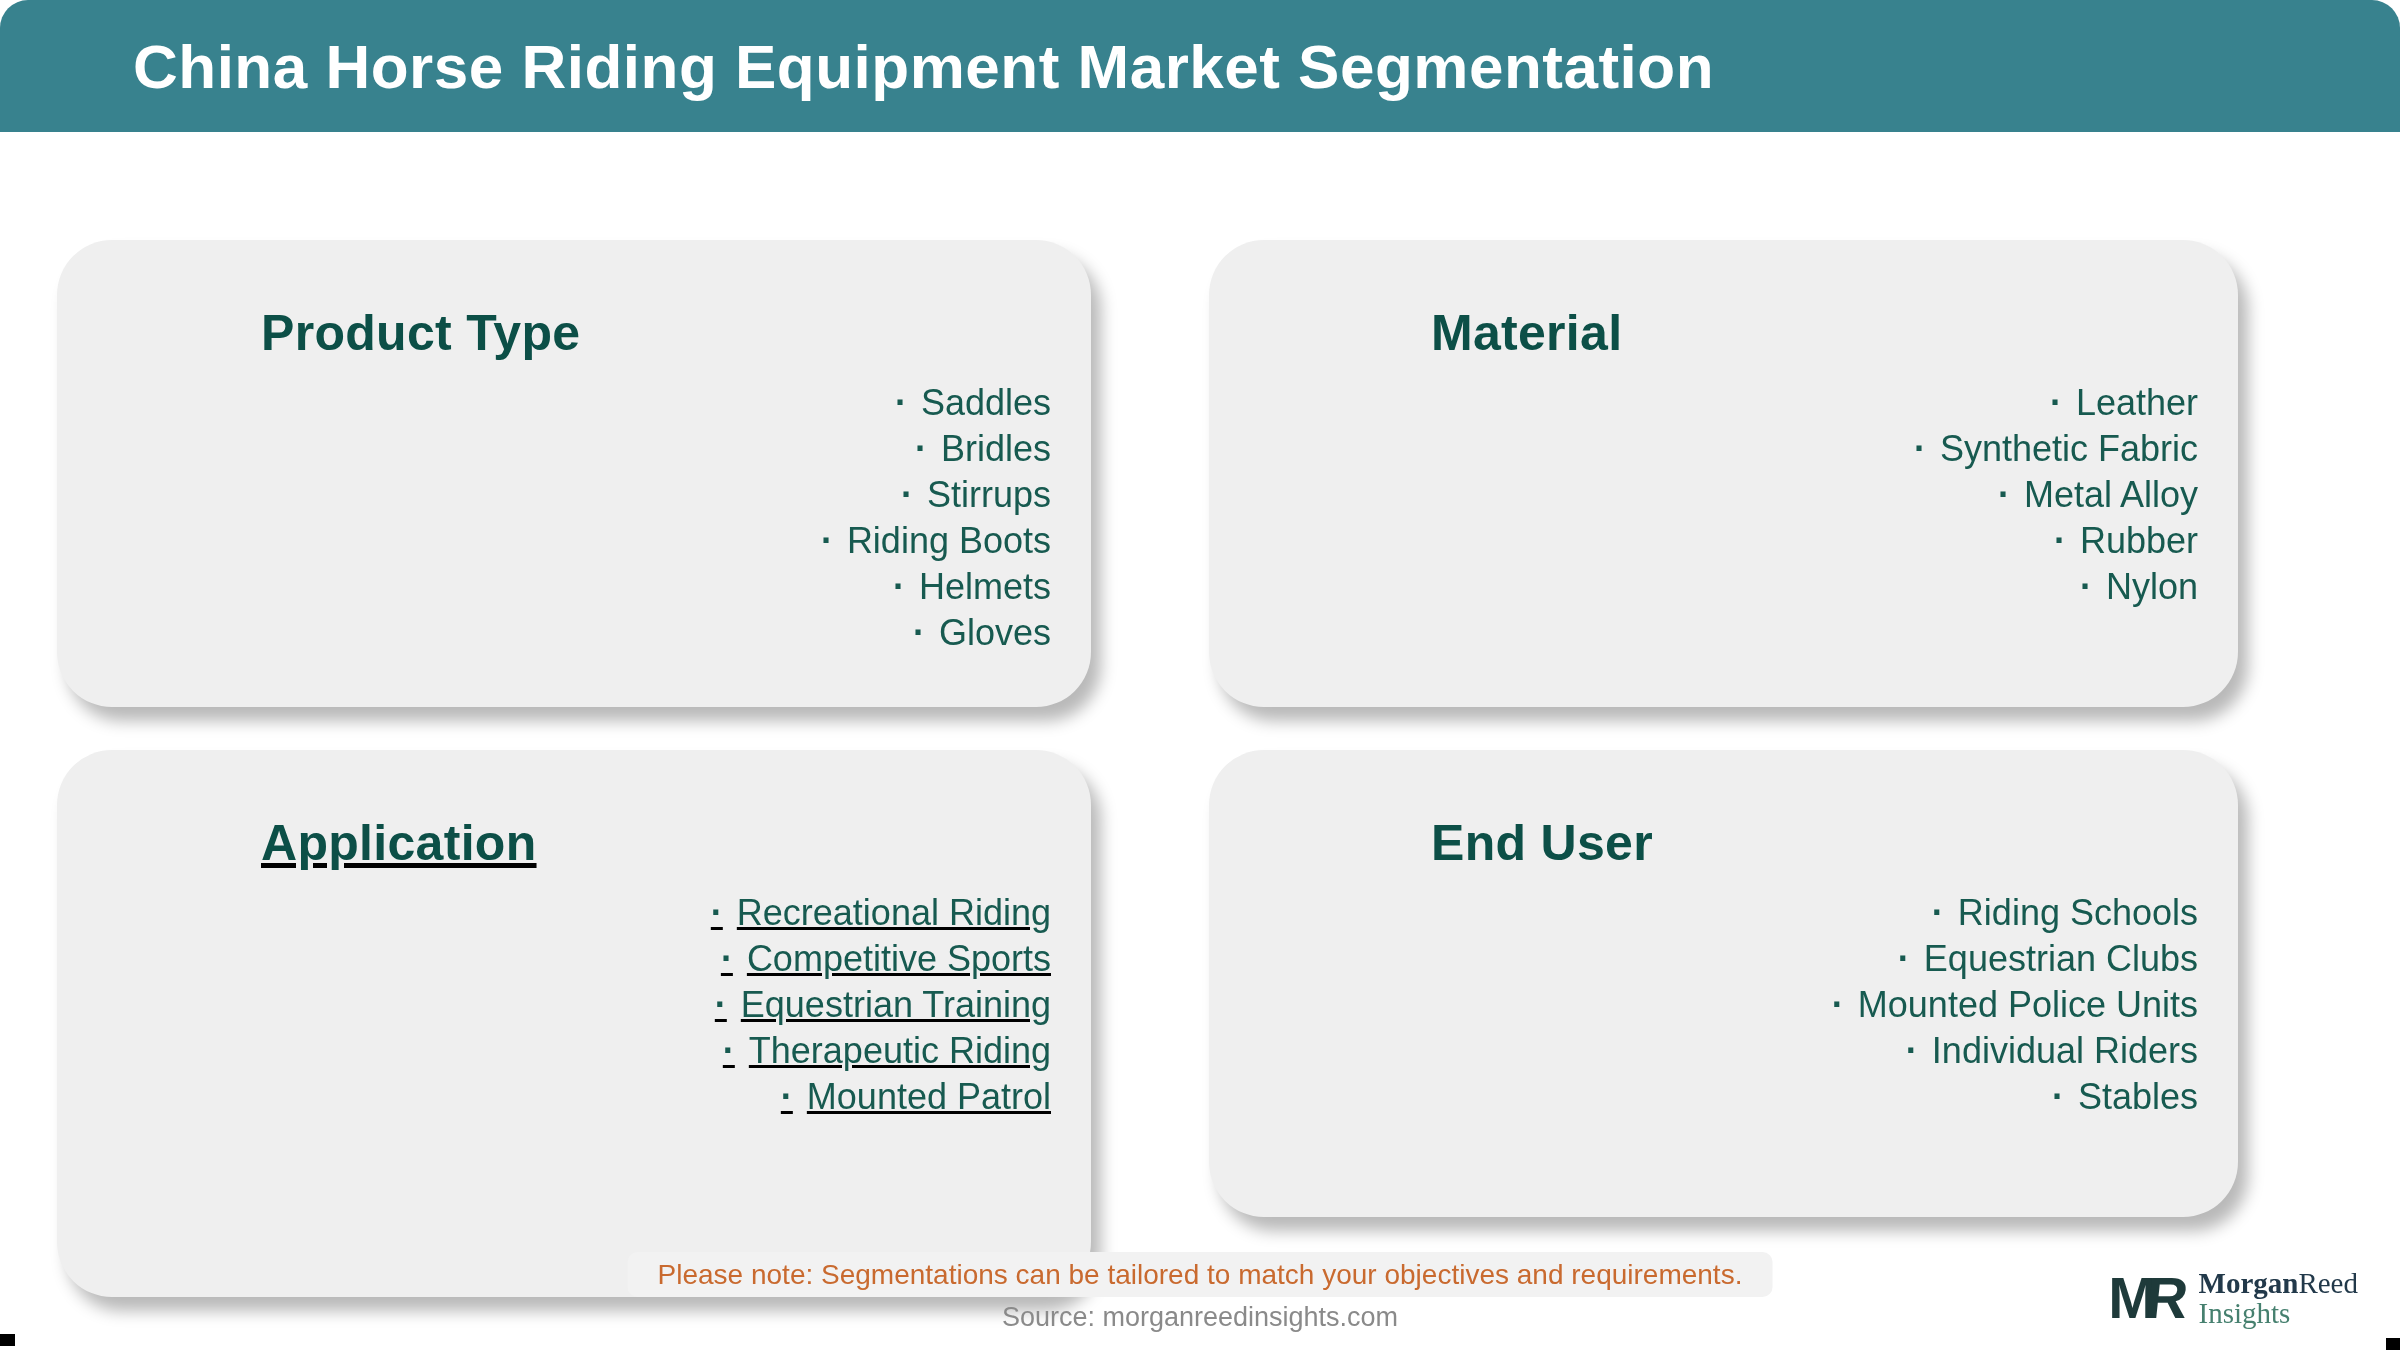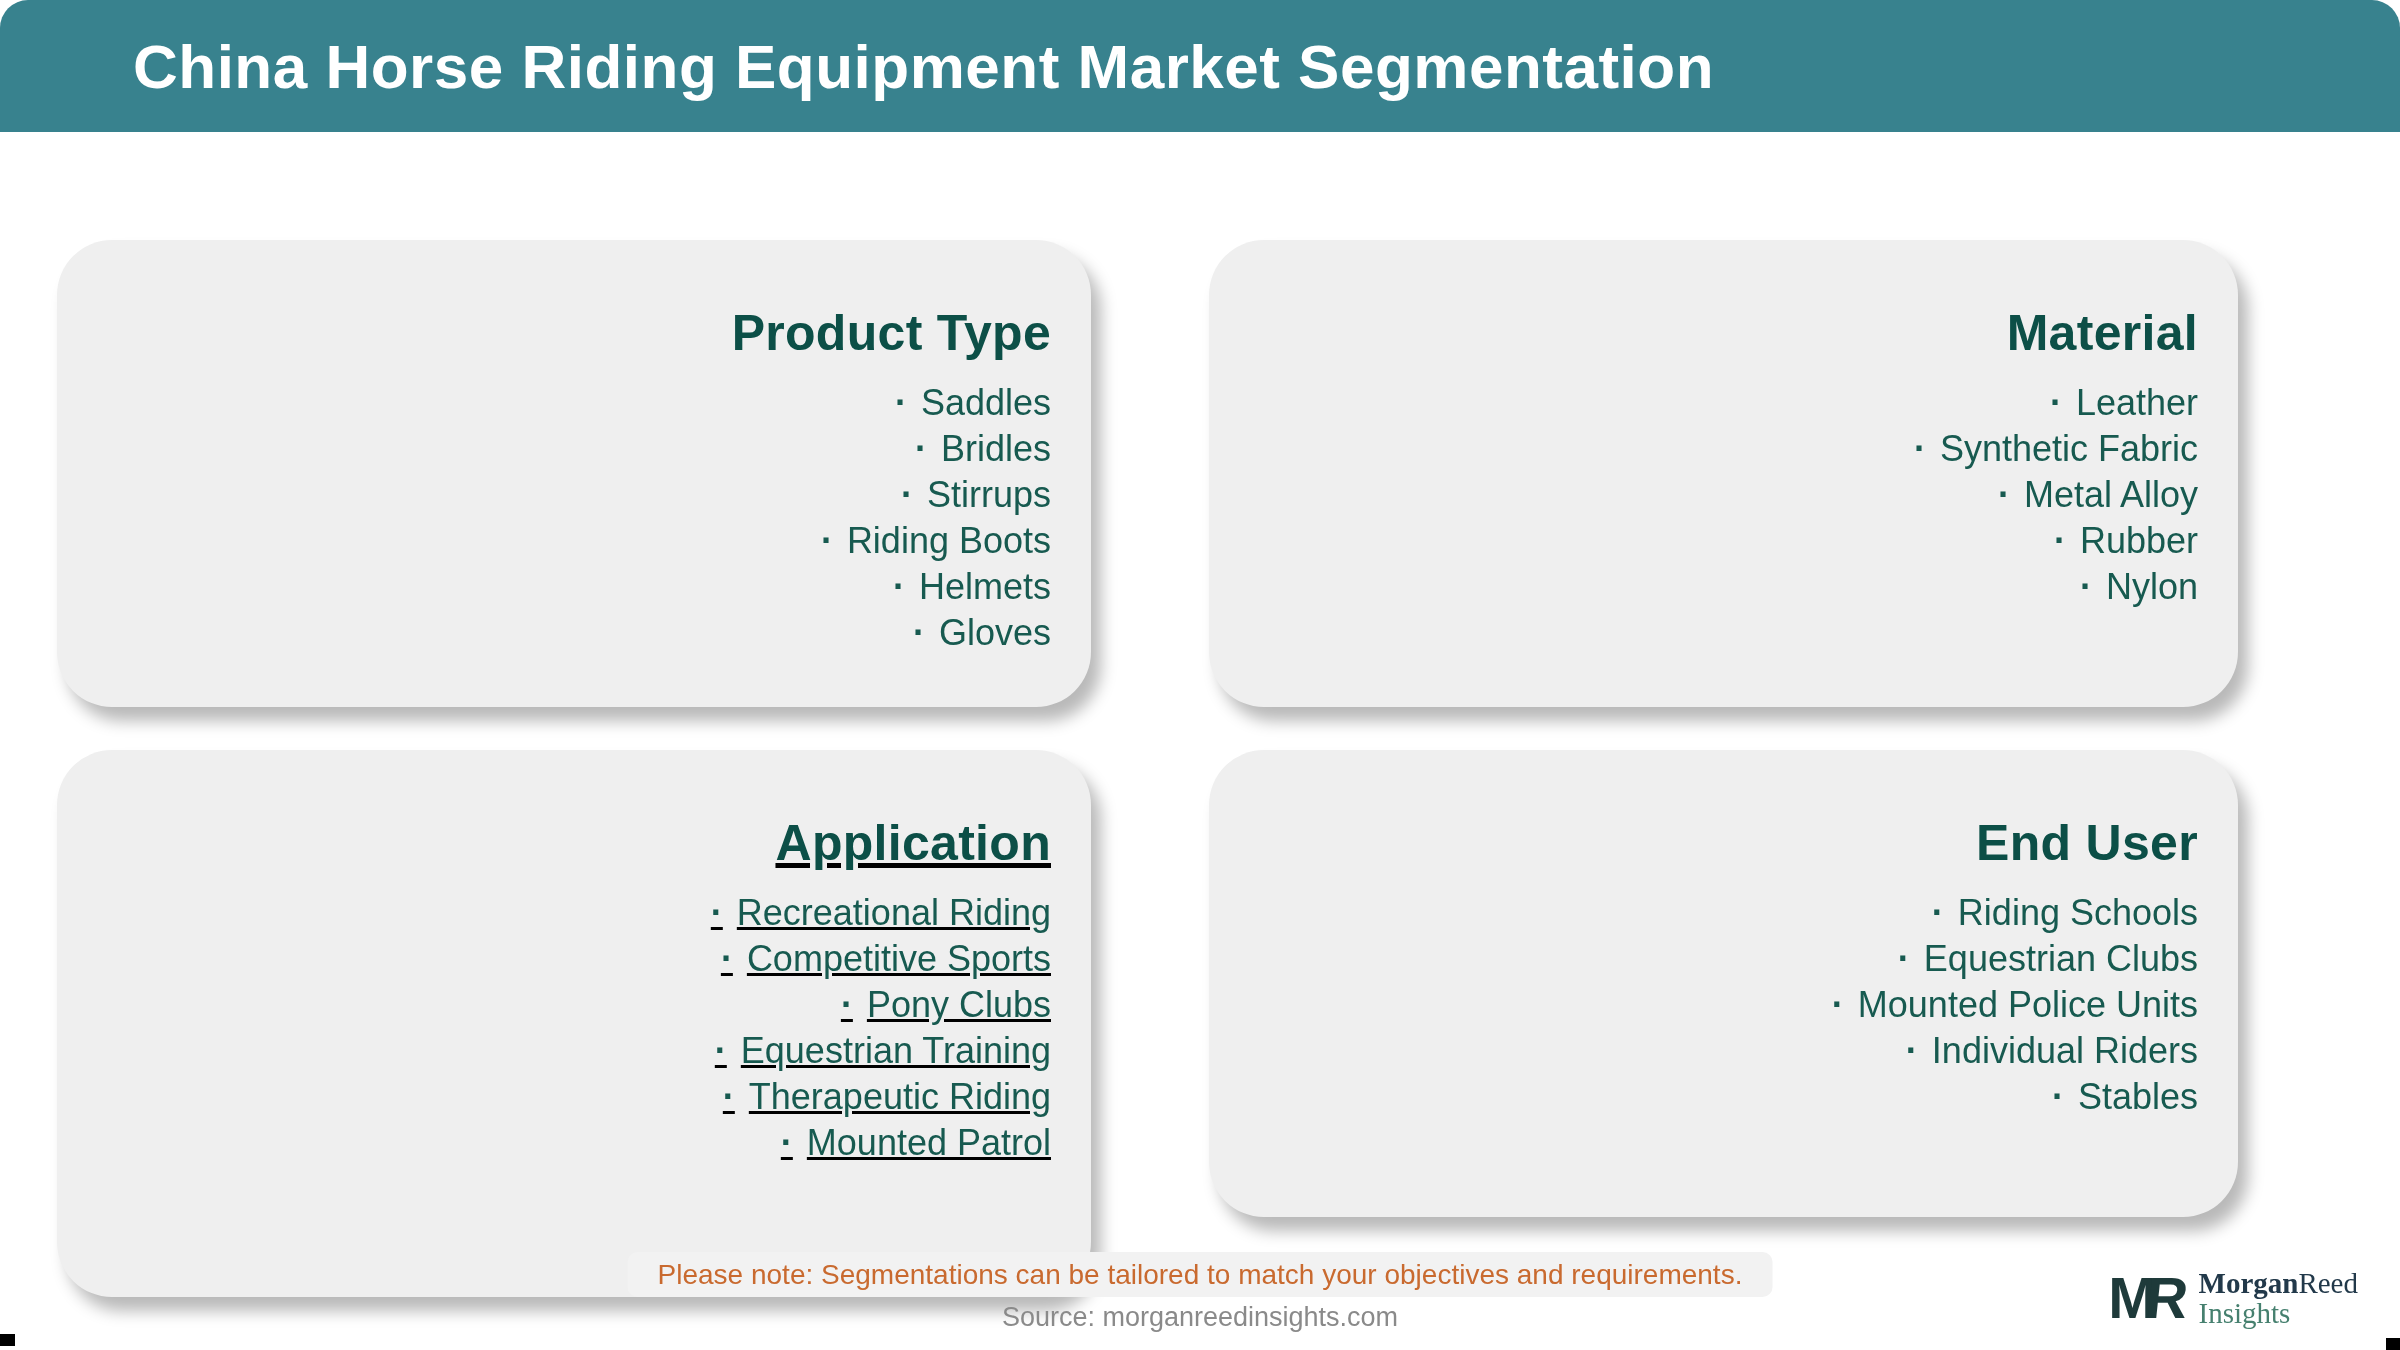--- a/index.html
+++ b/index.html
@@ -56,21 +56,20 @@
   .card:nth-child(2){left:1209px;top:240px; width:1029px; height:467px; padding-left:222px;}
   .card:nth-child(3){left:57px;  top:750px; width:1034px; height:547px;text-decoration:underline;}
   .card:nth-child(4){left:1209px;top:750px; width:1029px; height:467px; padding-left:222px;}
 
   .card-title{
     font-size:50px;
     font-weight:700;
     color:var(--c-heading);
     margin-bottom:18px;
     letter-spacing:0.3px;
-    text-align:right;
   }
   .card-list{
     list-style:none;
   }
   .card-item{
     font-size:36px;
     line-height:46px;
     color:var(--c-item);
     white-space:nowrap;
     text-align:right;
@@ -175,21 +174,20 @@
         <li class="card-item">Rubber</li>
         <li class="card-item">Nylon</li>
       </ul>
   </section>
 
   <section class="card">
     <h2 class="card-title">Application</h2>
     <ul class="card-list">
         <li class="card-item">Recreational Riding</li>
         <li class="card-item">Competitive Sports</li>
-        <li class="card-item">Pony Clubs</li>
         <li class="card-item">Equestrian Training</li>
         <li class="card-item">Therapeutic Riding</li>
         <li class="card-item">Mounted Patrol</li>
       </ul>
   </section>
 
   <section class="card">
     <h2 class="card-title">End User</h2>
     <ul class="card-list">
         <li class="card-item">Riding Schools</li>

